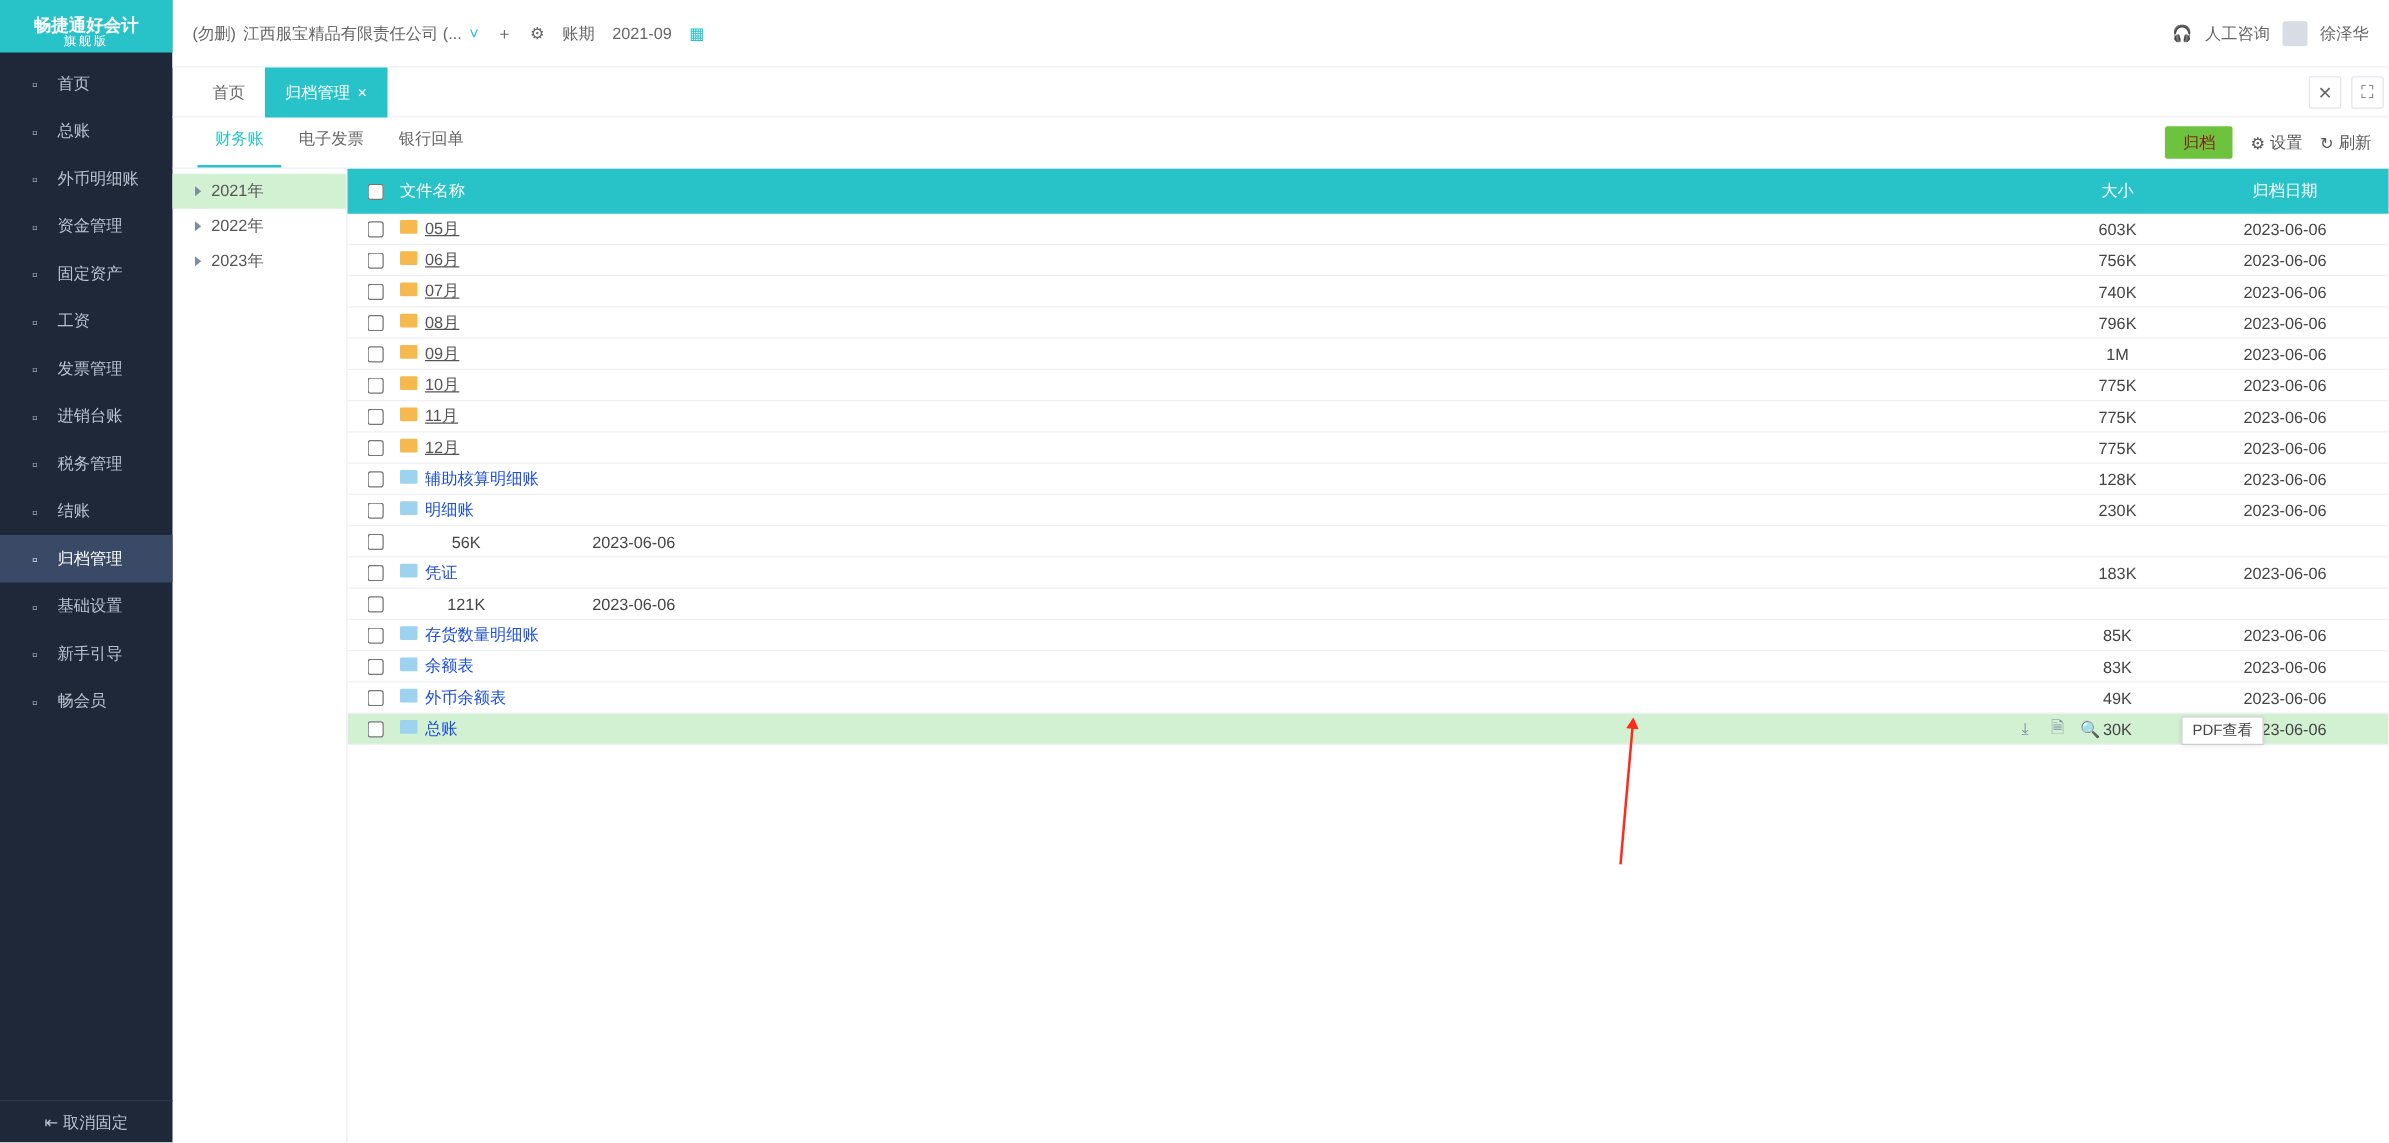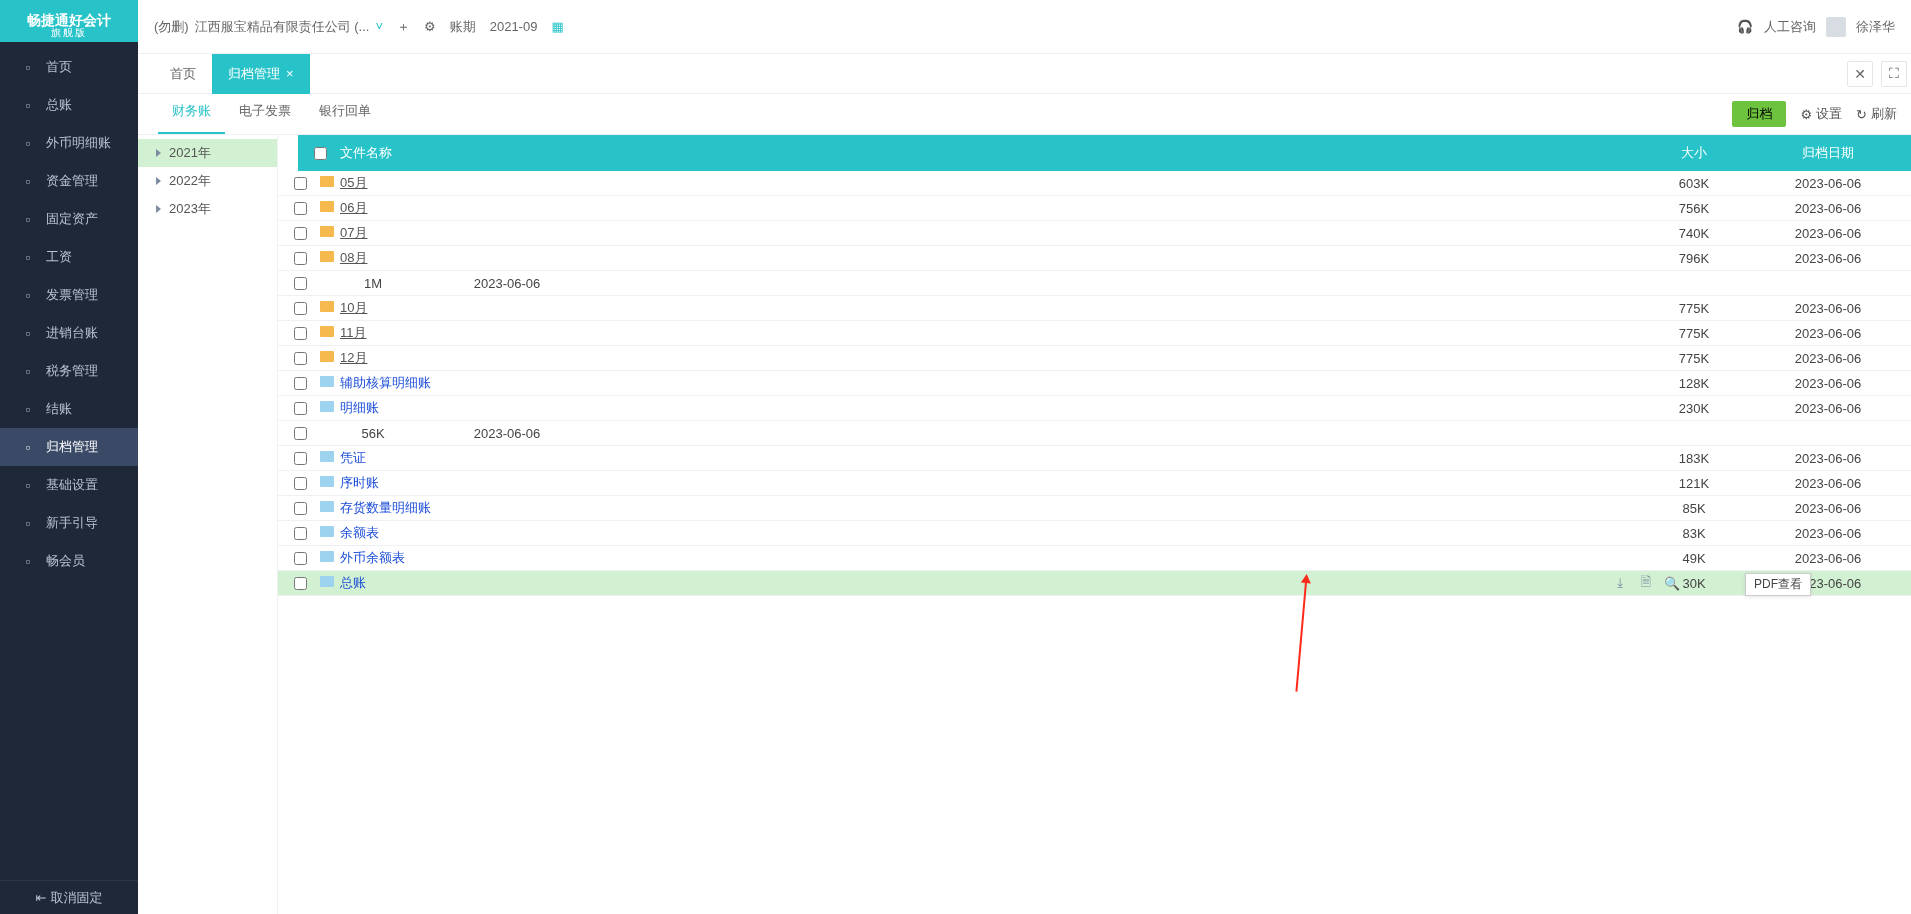--- a/index.html
+++ b/index.html
@@ -37,25 +37,25 @@
   .left-pane { width: 140px; border-right: 1px solid #eef0f3; display: flex; flex-direction: column; }
   .subtab { padding: 8px 14px 6px; cursor: pointer; color: #666; border-bottom: 2px solid transparent; }
   .subtab.active { color: #28c3c8; border-bottom-color: #28c3c8; }
   .year-list { padding-top: 4px; }
   .year-item { display: flex; align-items: center; height: 28px; padding-left: 18px; gap: 8px; cursor: pointer; color: #555; }
   .year-item .arrow { width: 0; height: 0; border-top: 4px solid transparent; border-bottom: 4px solid transparent; border-left: 5px solid #7d8ca1; }
   .year-item.active { background: #d2f0d2; }
 
   .right-pane { flex: 1; display: flex; flex-direction: column; min-width: 0; padding-left: 0; }
   .toolbar { height: 40px; display: flex; align-items: center; justify-content: flex-end; padding-right: 14px; gap: 14px; }
-  .btn-archive { background: #6ec33e; color: #000000; border: none; height: 26px; padding: 0 14px; border-radius: 2px; cursor: pointer; font-size: 13px; }
+  .btn-archive { background: #6ec33e; color: #7f1d1d; border: none; height: 26px; padding: 0 14px; border-radius: 2px; cursor: pointer; font-size: 13px; }
   .btn-link { color: #555; cursor: pointer; display: flex; align-items: center; gap: 4px; }
 
   
-  .table-head { height: 36px; background: #28c3c8; color: #fff; display: flex; align-items: center; padding: 0 8px; margin-left: 20px; }
+  .table-head { height: 36px; background: #28c3c8; color: #fff; display: flex; align-items: center; padding: 0 8px; }
   .col-check { width: 28px; display: flex; align-items: center; justify-content: center; }
   .col-name { flex: 1; padding-left: 6px; }
   .col-size { width: 118px; text-align: center; }
   .col-date { width: 150px; text-align: center; }
   .table-body { flex: 1; overflow-y: auto; }
   .row { height: 25px; display: flex; align-items: center; padding: 0 8px; border-bottom: 1px solid #eef0f3; color: #444; position: relative; }
   .row .col-check input { cursor: pointer; }
   .row.highlight { background: #d2f0d2; }
   .file-icon { width: 14px; height: 11px; background: #f6b94e; border-radius: 1px; display: inline-block; margin-right: 6px; position: relative; }
   .file-icon.blue { background: #9ed3ef; }
@@ -258,20 +258,21 @@
                 <input type="checkbox" style="">
               </div>
               <div class="col-name"><span class="file-icon"></span><a class="link">08月</a></div>
               <div class="col-size">796K</div>
               <div class="col-date">2023-06-06</div>
             </div>
             <div class="row">
               <div class="col-check">
                 <input type="checkbox" style="">
               </div>
+              <div class="col-name"><span class="file-icon"></span><a class="link">09月</a></div>
               <div class="col-size">1M</div>
               <div class="col-date">2023-06-06</div>
             </div>
             <div class="row">
               <div class="col-check">
                 <input type="checkbox" style="">
               </div>
               <div class="col-name"><span class="file-icon"></span><a class="link">10月</a></div>
               <div class="col-size">775K</div>
               <div class="col-date">2023-06-06</div>
@@ -320,21 +321,20 @@
                 <input type="checkbox" style="">
               </div>
               <div class="col-name"><span class="file-icon blue"></span><span class="nolink">凭证</span></div>
               <div class="col-size">183K</div>
               <div class="col-date">2023-06-06</div>
             </div>
             <div class="row">
               <div class="col-check">
                 <input type="checkbox" style="">
               </div>
-              <div class="col-name"><span class="file-icon blue"></span><span class="nolink">序时账</span></div>
               <div class="col-size">121K</div>
               <div class="col-date">2023-06-06</div>
             </div>
             <div class="row">
               <div class="col-check">
                 <input type="checkbox" style="">
               </div>
               <div class="col-name"><span class="file-icon blue"></span><span class="nolink">存货数量明细账</span></div>
               <div class="col-size">85K</div>
               <div class="col-date">2023-06-06</div>

